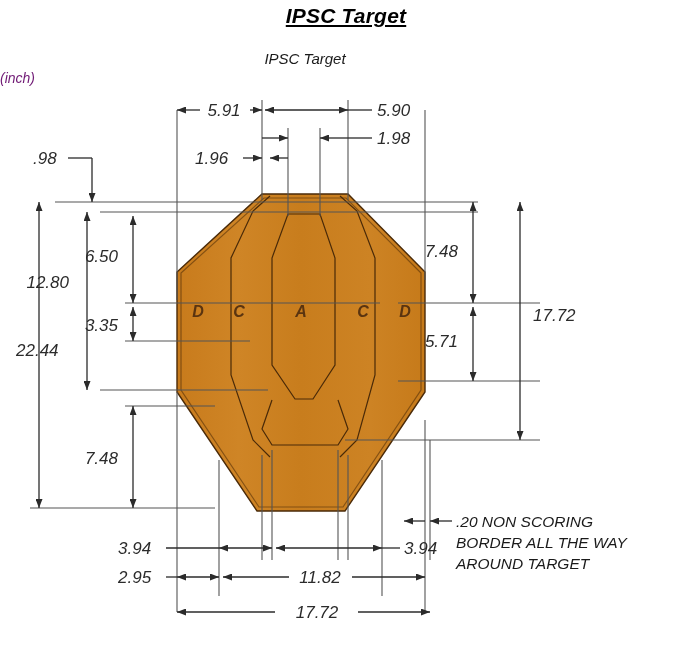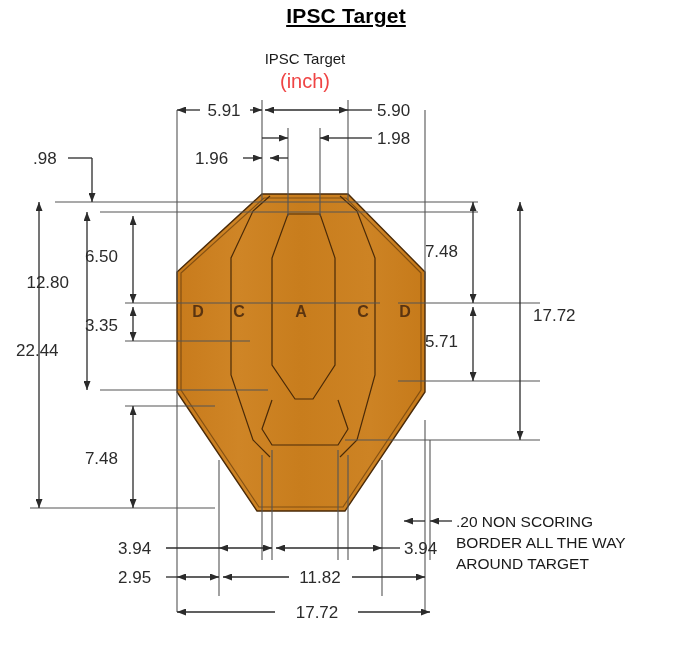--- a/index.html
+++ b/index.html
@@ -11,20 +11,21 @@
     width: 692px;
     height: 647px;
     position: relative;
     overflow: hidden;
     font-family: "Liberation Sans", sans-serif;
     color: #000000;
   }
   #root {
     position: absolute;
     inset: 0;
+    font-style: italic;
   }
   .title {
     position: absolute;
     left: 0;
     top: 4px;
     width: 692px;
     text-align: center;
     font-size: 21px;
     font-weight: bold;
     text-decoration: underline;
@@ -38,23 +39,22 @@
     width: 610px;
     text-align: center;
     font-size: 15px;
     color: #1a1a1a;
   }
   .subtitle-2 {
     position: absolute;
     left: 0;
     top: 70px;
     width: 610px;
-    text-align: center;
-    font-size: 20px;
-    color: #ef4444;
+    font-size: 14px;
+    color: #701a75;
   }
   svg.drawing {
     position: absolute;
     left: 0;
     top: 0;
     width: 692px;
     height: 647px;
   }
   .dimtext {
     font-family: "Liberation Sans", sans-serif;

